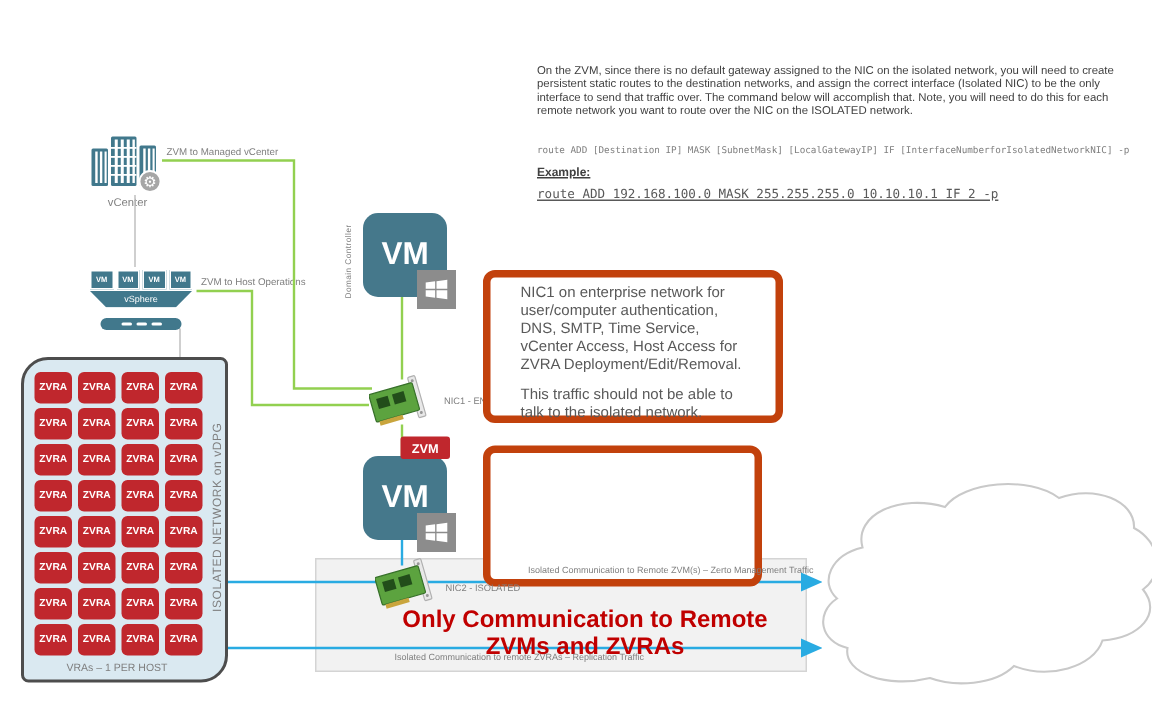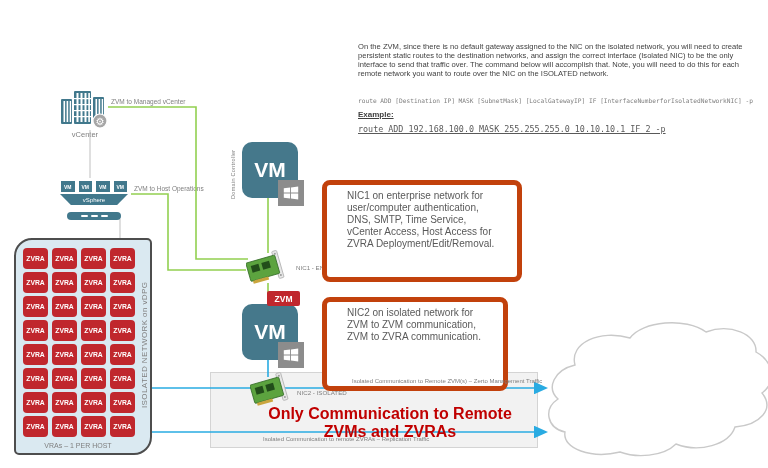--- a/index.html
+++ b/index.html
@@ -172,39 +172,39 @@
       <rect x="6" y="12" width="8" height="7" fill="#224d1a"></rect>
         <rect x="17" y="12" width="8" height="7" fill="#224d1a"></rect>
       <rect x="4" y="27" width="16" height="3" fill="#c9a53d"></rect>
     </g>
   </svg>
 </div>
 <div class="abs nic-label" style="left:296px;top:264px;">NIC1 - ENTERPRISE</div>
 
 <div class="abs callout" style="left:322px;top:180px;width:150px;height:82px;">
   <p>NIC1 on enterprise network for user/computer authentication, DNS, SMTP, Time Service, vCenter Access, Host Access for ZVRA Deployment/Edit/Removal.</p>
+  <p>This traffic should not be able to talk to the isolated network.</p>
 </div>
 
 <div class="abs zvm-badge" style="left:267px;top:291px;">ZVM</div>
 <div class="abs vmbox" style="left:242px;top:304px;">
   <span>VM</span>
 </div>
 <div class="abs winbadge" style="left:278px;top:342px;">
   <svg width="18" height="18" viewBox="0 0 20 20">
       <g fill="#fff">
     <path d="M2 4.8 9 3.9v5.6H2z"></path>
         <path d="M10 3.8 18 2.7v6.8h-8z"></path>
     <path d="M2 10.5h7v5.6l-7-.9z"></path>
         <path d="M10 10.5h8v6.8l-8-1.1z"></path>
   </g>
     </svg>
 </div>
 
 <div class="abs callout" style="left:322px;top:297px;width:136px;height:74px;">
-  <p>NIC2 on isolated network for ZVM to ZVM communication, ZVM to ZVRA communication.</p>
 </div>
 
 <div class="abs panel">
   <div class="zvra-grid">
       <div class="zvra-cell">ZVRA</div>
       <div class="zvra-cell">ZVRA</div>
       <div class="zvra-cell">ZVRA</div>
       <div class="zvra-cell">ZVRA</div>
       <div class="zvra-cell">ZVRA</div>
       <div class="zvra-cell">ZVRA</div>

